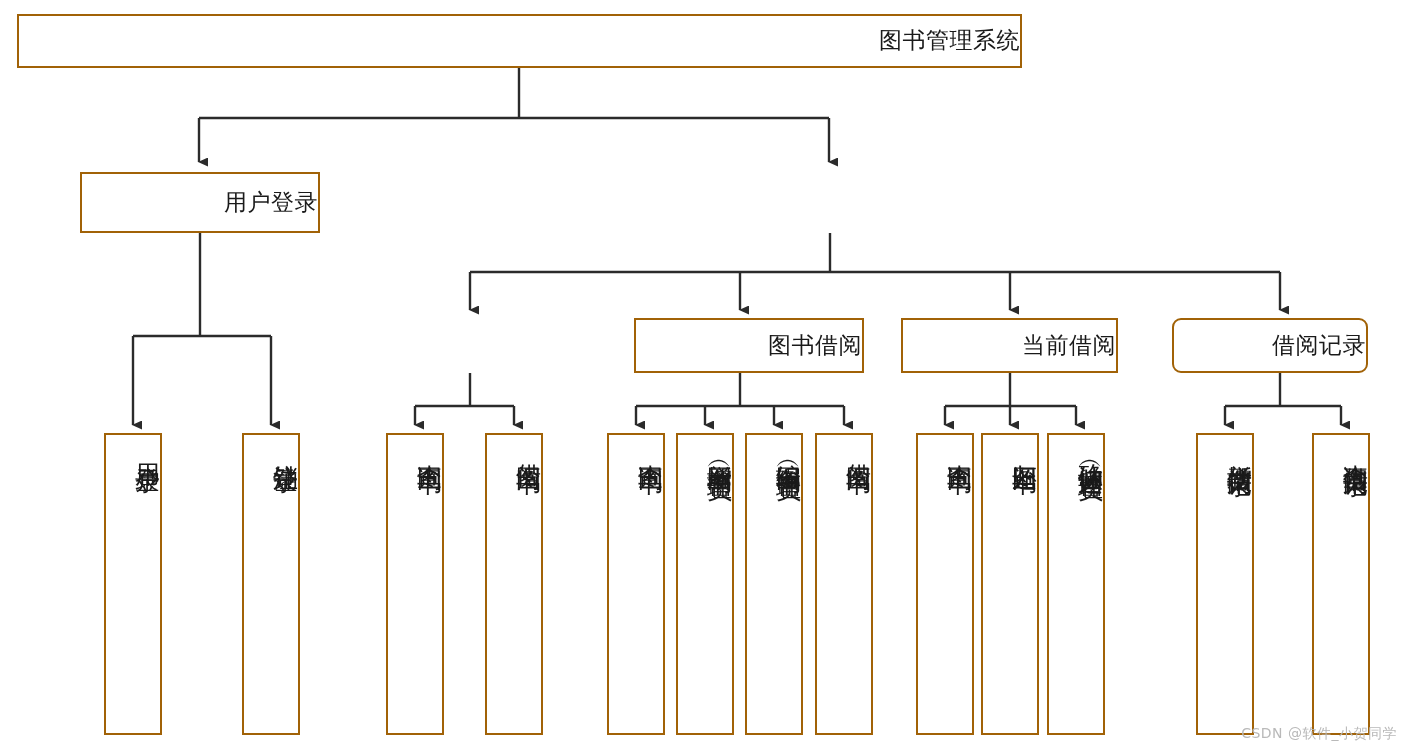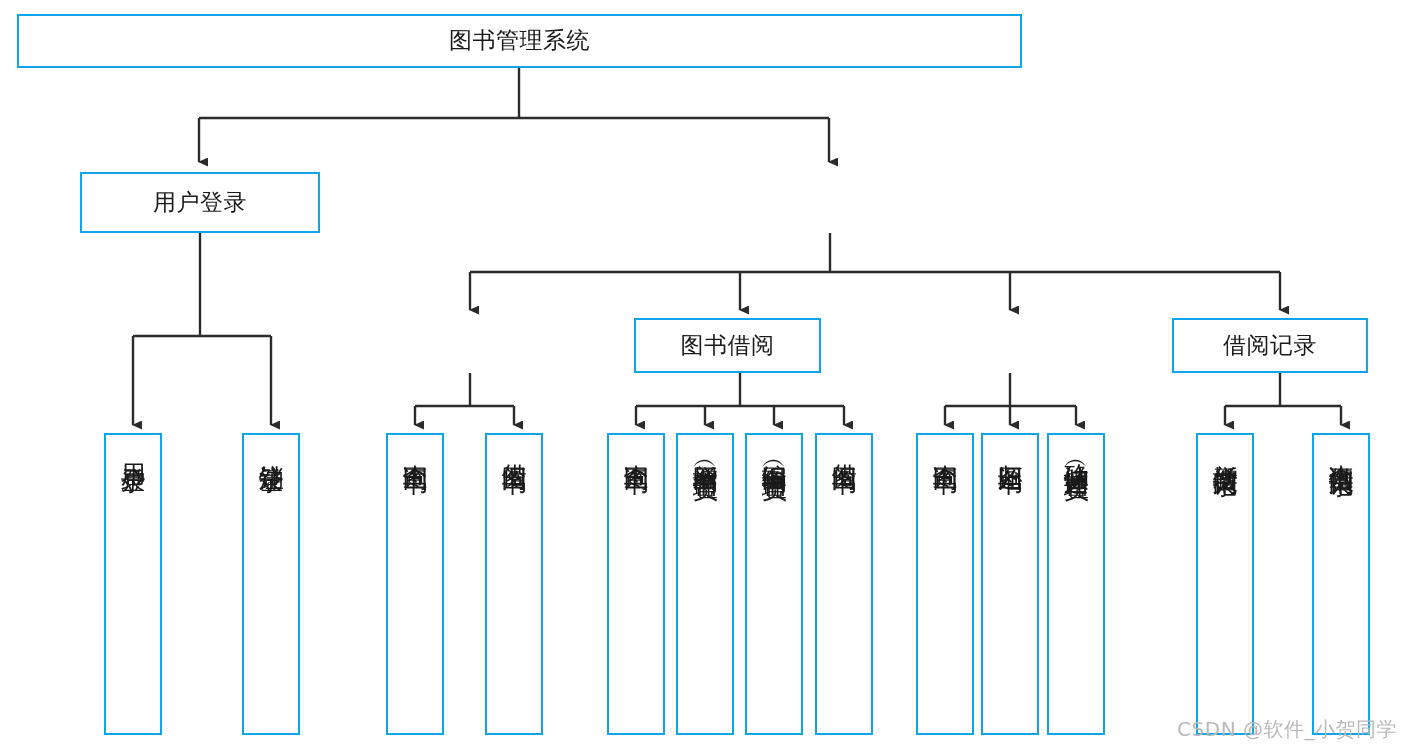--- a/index.html
+++ b/index.html
@@ -21,25 +21,25 @@
     position: absolute;
     left: 0;
     top: 0;
     width: 1405px;
     height: 747px;
     pointer-events: none;
   }
   .node {
     position: absolute;
     box-sizing: border-box;
-    border: 2px solid #0ea5e9;
+    border: 2px solid #a16207;
     background: #ffffff;
     display: flex;
     align-items: center;
-    justify-content: center;
+    justify-content: flex-end;
     color: #1a1a1a;
   }
   .node .label {
     display: block;
     text-align: center;
     line-height: 1.18;
   }
   .node.horiz .label {
     font-size: 23px;
     letter-spacing: 0.5px;
@@ -55,21 +55,21 @@
     font-size: 25px;
     line-height: 1.02;
     letter-spacing: 2px;
     white-space: nowrap;
     max-height: 100%;
   }
   #watermark {
     position: absolute;
     right: 8px;
     bottom: 4px;
-    font-size: 20px;
+    font-size: 14px;
     color: #b9b9b9;
     letter-spacing: 0.5px;
     white-space: nowrap;
     user-select: none;
   }
 </style>
 </head>
 <body>
 
 <div id="canvas">
@@ -125,24 +125,27 @@
   </svg>
 
   <div class="node horiz" style="left:17px; top:14px; width:1005px; height:54px;">
     <span class="label">图书管理系统</span>
   </div>
 
   <div class="node horiz" style="left:80px; top:172px; width:240px; height:61px;">
     <span class="label">用户登录</span>
   </div>
 
-  <div class="node horiz" style="left:634px; top:318px; width:187px; height:55px;">
+  <div class="node horiz" style="left:634px; top:318px; width:230px; height:55px;">
     <span class="label">图书借阅</span>
   </div>
-  <div class="node horiz" style="left:1172px; top:318px; width:196px; height:55px;">
+  <div class="node horiz" style="left:901px; top:318px; width:217px; height:55px;">
+    <span class="label">当前借阅</span>
+  </div>
+  <div class="node horiz" style="left:1172px; top:318px; width:196px; height:55px;border-radius:9px;">
     <span class="label">借阅记录</span>
   </div>
 
   <div class="node vert" style="left:104px; top:433px; width:58px; height:302px;">
     <span class="label">用户登录</span>
   </div>
   <div class="node vert" style="left:242px; top:433px; width:58px; height:302px;">
     <span class="label">注销登录</span>
   </div>
 

